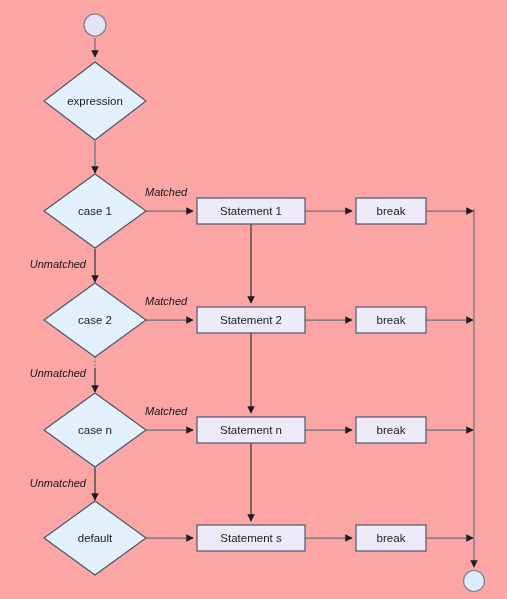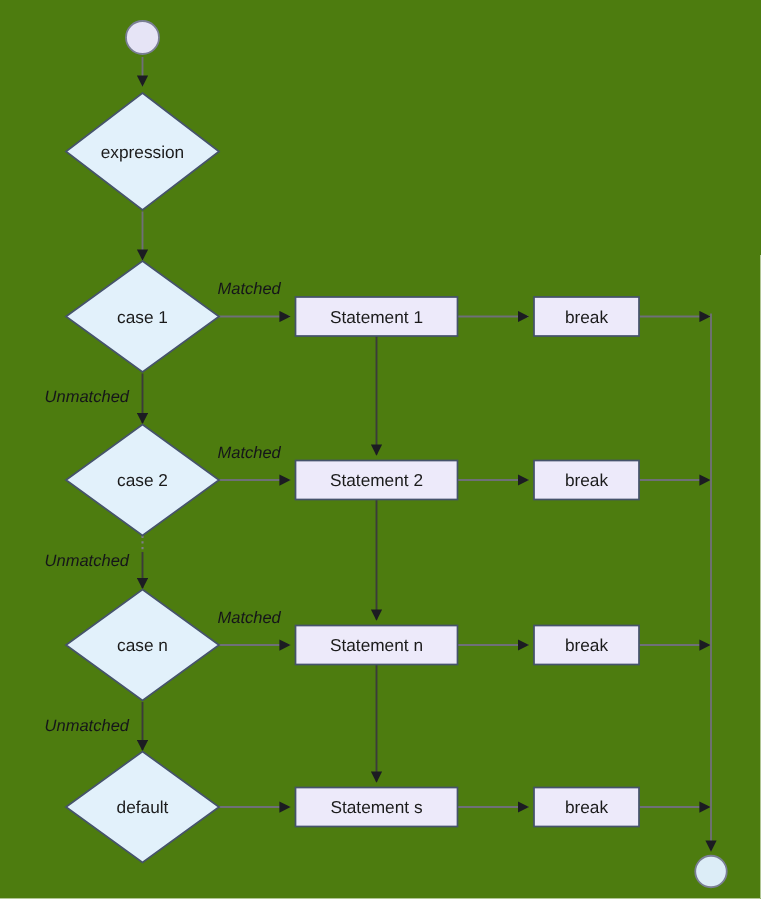--- a/index.html
+++ b/index.html
@@ -10,21 +10,21 @@
   body {
     width: 507px;
     height: 599px;
     font-family: "Liberation Sans", sans-serif;
     overflow: hidden;
   }
   #flowchart-root {
     position: relative;
     width: 507px;
     height: 599px;
-    background: #4d7c0f;
+    background: #fca5a5;
     text-align: right;
   }
   svg.canvas {
     display: block;
     width: 507px;
     height: 599px;
   }
   .node-diamond {
     fill: #e2f1fb;
     stroke: #46536b;

